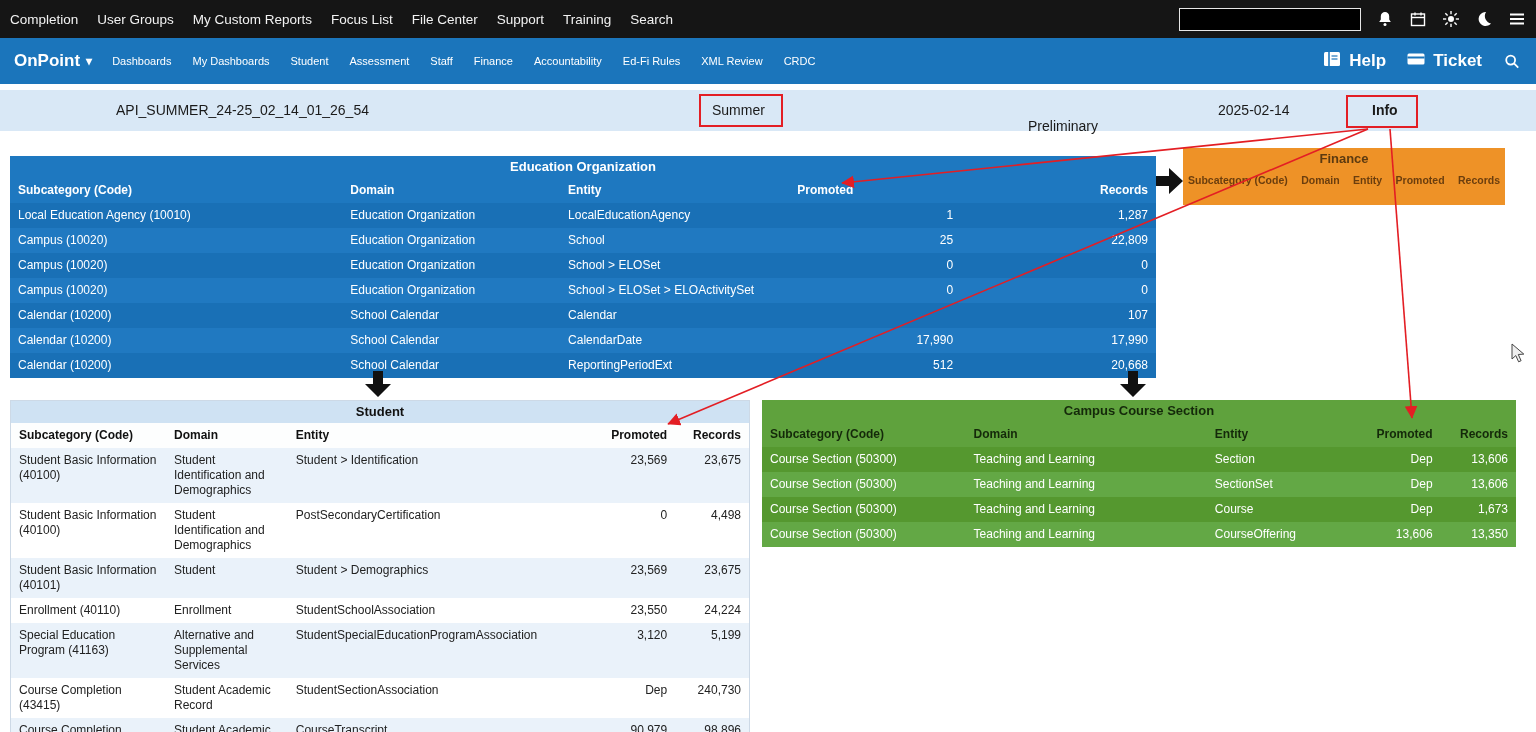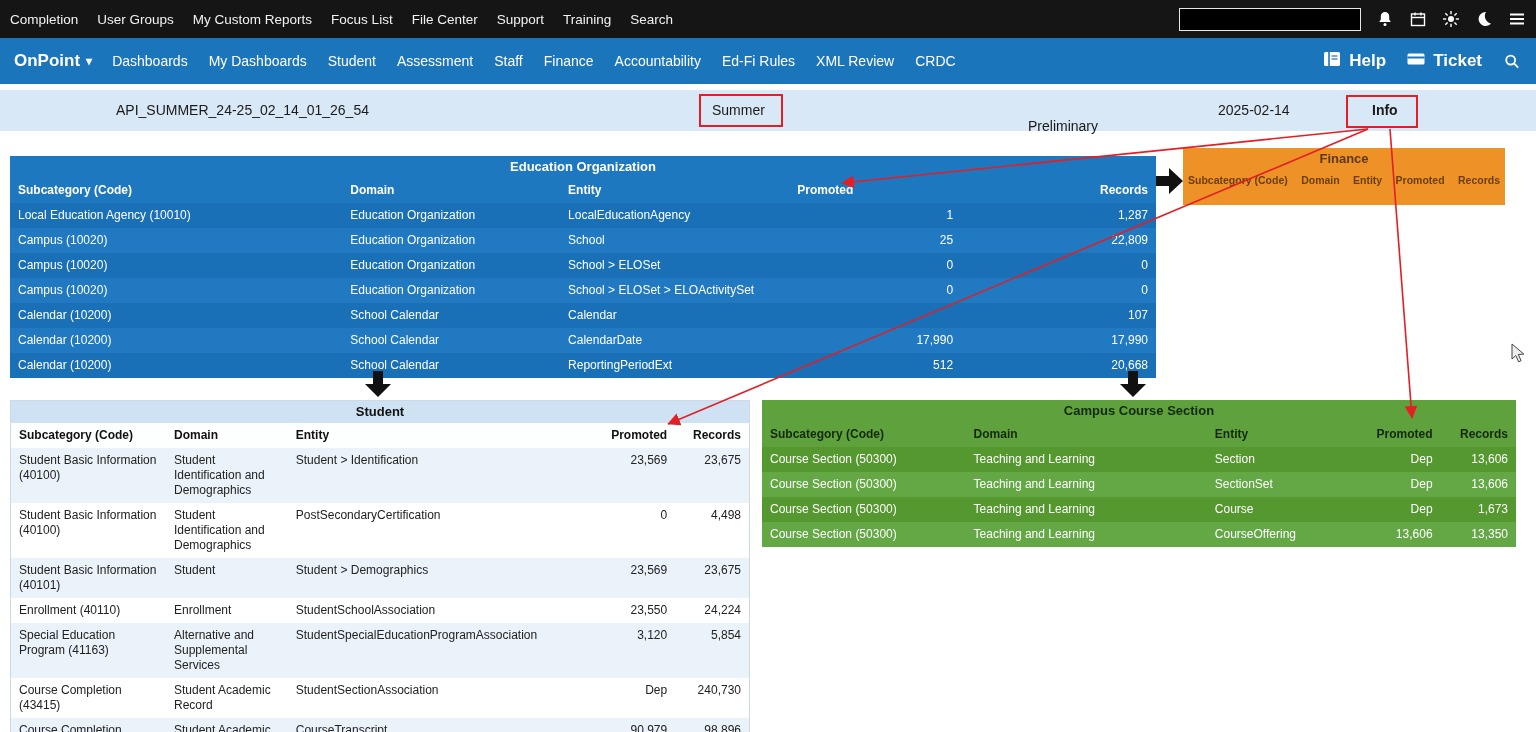--- a/index.html
+++ b/index.html
@@ -25,21 +25,21 @@
   .tb-icon { width:18px; height:18px; display:block; cursor:pointer; }
 
   
   .navbar {
     position:absolute; top:38px; left:0; right:0; height:46px;
     background:#1b75bb; display:flex; align-items:center;
     padding:12px 14px; color:#ffffff;
   }
   .brand { font-size:17px; font-weight:bold; display:flex; align-items:center; gap:6px; cursor:pointer; }
   .caret { font-size:12px; }
-  .nav-items { display:flex; gap:21px; font-size:14px; margin-left:20px; white-space:nowrap; }
+  .nav-items { display:flex; gap:21px; font-size:11px; margin-left:20px; white-space:nowrap; }
   .nav-items span { cursor:pointer; }
   .navbar-right { margin-left:auto; display:flex; gap:20px; align-items:center; font-size:17px; }
   .nav-right-item { display:flex; gap:7px; cursor:pointer;font-weight:bold; }
   .nb-icon { width:20px; height:16px; display:block; }
 
   
   .infobar {
     position:absolute; top:90px; left:0; right:0; height:41px;
     background:#d9e8f6;
   }
@@ -327,21 +327,21 @@
           <td>Enrollment</td>
           <td>StudentSchoolAssociation</td>
           <td>23,550</td>
           <td>24,224</td>
         </tr>
         <tr>
           <td>Special Education Program (41163)</td>
           <td>Alternative and Supplemental Services</td>
           <td>StudentSpecialEducationProgramAssociation</td>
           <td>3,120</td>
-          <td>5,854</td>
+          <td>5,199</td>
         </tr>
         <tr>
           <td>Course Completion (43415)</td>
           <td>Student Academic Record</td>
           <td>StudentSectionAssociation</td>
           <td>Dep</td>
           <td>240,730</td>
         </tr>
         <tr>
           <td>Course Completion (43415)</td>

